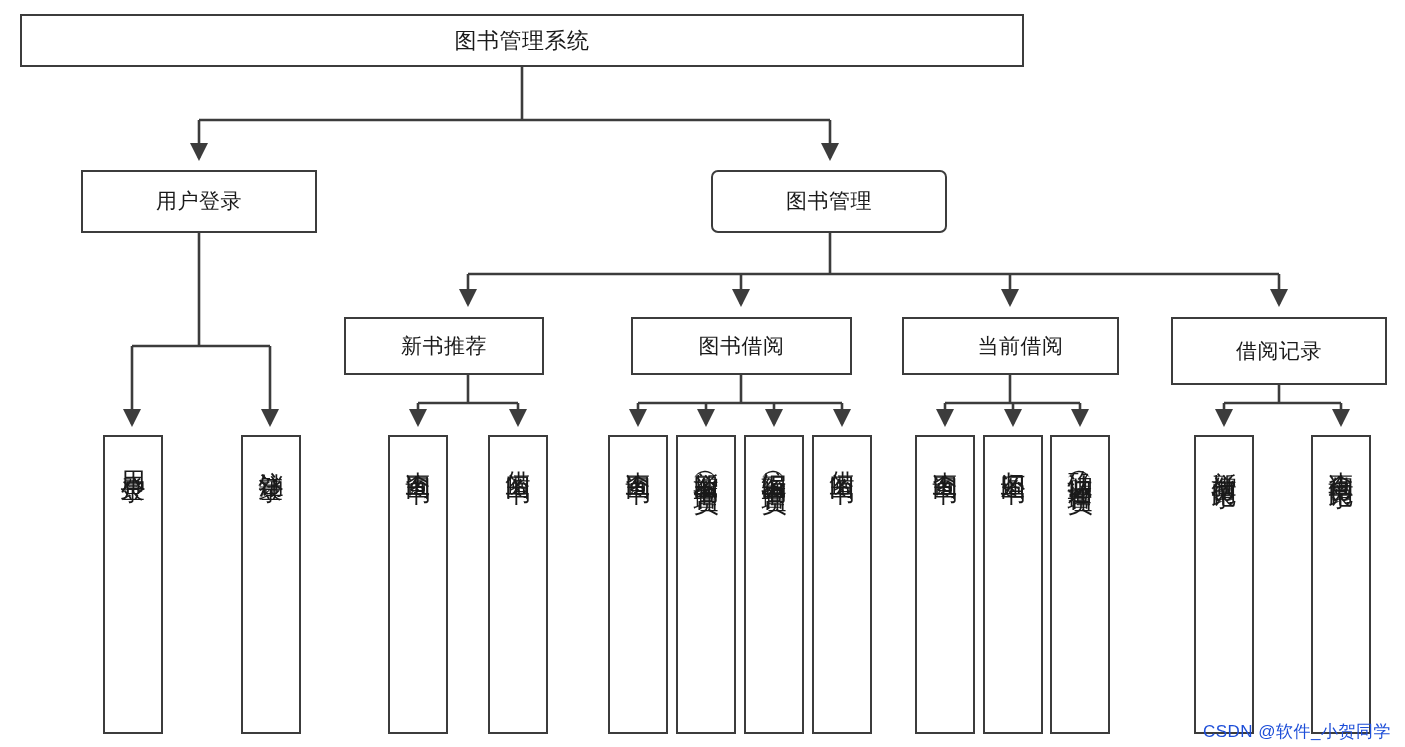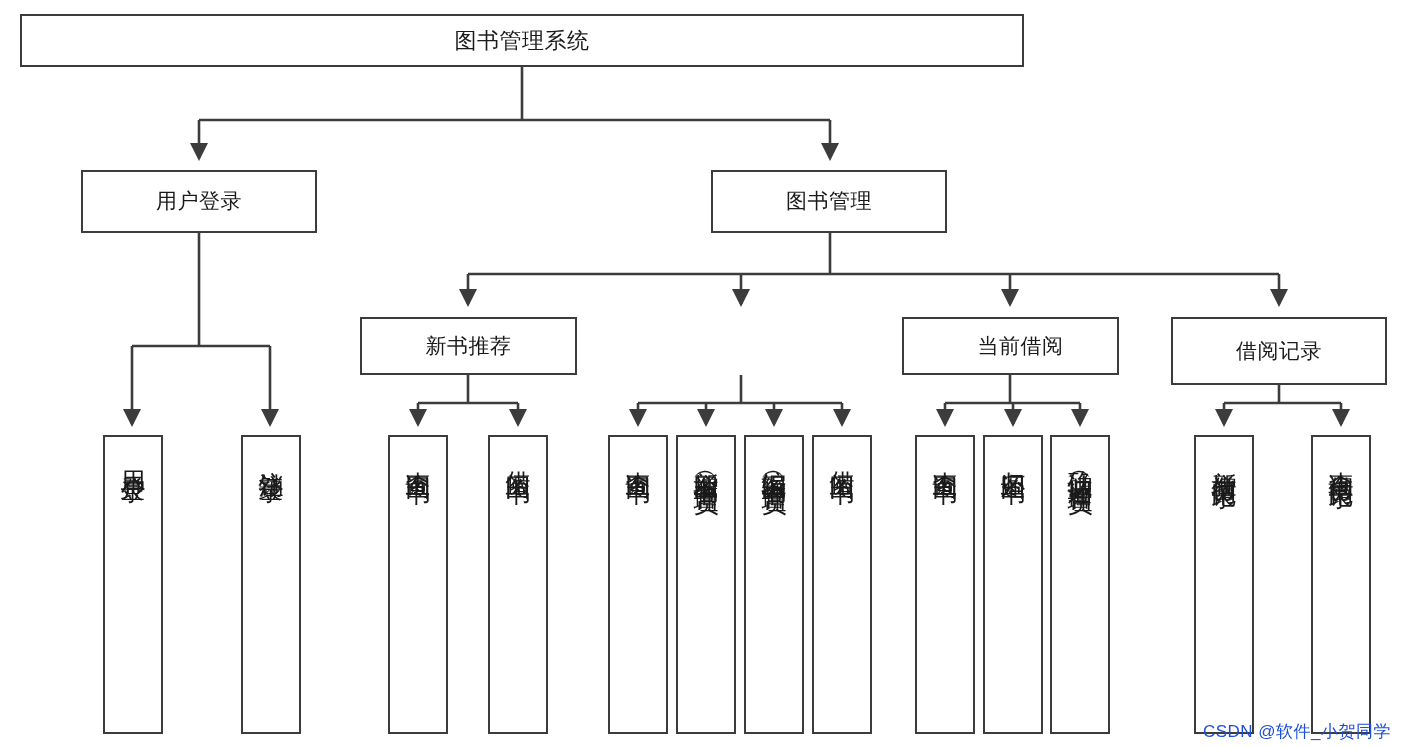--- a/index.html
+++ b/index.html
@@ -127,26 +127,29 @@
     </g>
   </svg>
 
   <div class="node h root" style="left:20px; top:14px; width:1004px; height:53px;">
     <span class="label">图书管理系统</span>
   </div>
 
   <div class="node h" style="left:81px; top:170px; width:236px; height:63px;">
     <span class="label">用户登录</span>
   </div>
-  <div class="node h" style="left:711px; top:170px; width:236px; height:63px;">
+  <div class="node h" style="left:711px; top:170px; width:236px; height:63px;border-radius:7px;">
     <span class="label">图书管理</span>
   </div>
 
-  <div class="node h" style="left:360px; top:317px; width:217px; height:58px;">
+  <div class="node h" style="left:344px; top:317px; width:200px; height:58px;">
     <span class="label">新书推荐</span>
+  </div>
+  <div class="node h" style="left:631px; top:317px; width:221px; height:58px;">
+    <span class="label">图书借阅</span>
   </div>
   <div class="node h" style="left:902px; top:317px; width:217px; height:58px;padding-left:20px;">
     <span class="label">当前借阅</span>
   </div>
   <div class="node h" style="left:1171px; top:317px; width:216px; height:68px;">
     <span class="label">借阅记录</span>
   </div>
 
   <div class="node v" style="left:103px; top:435px; width:60px; height:299px;">
     <span class="label">用户登录</span>

